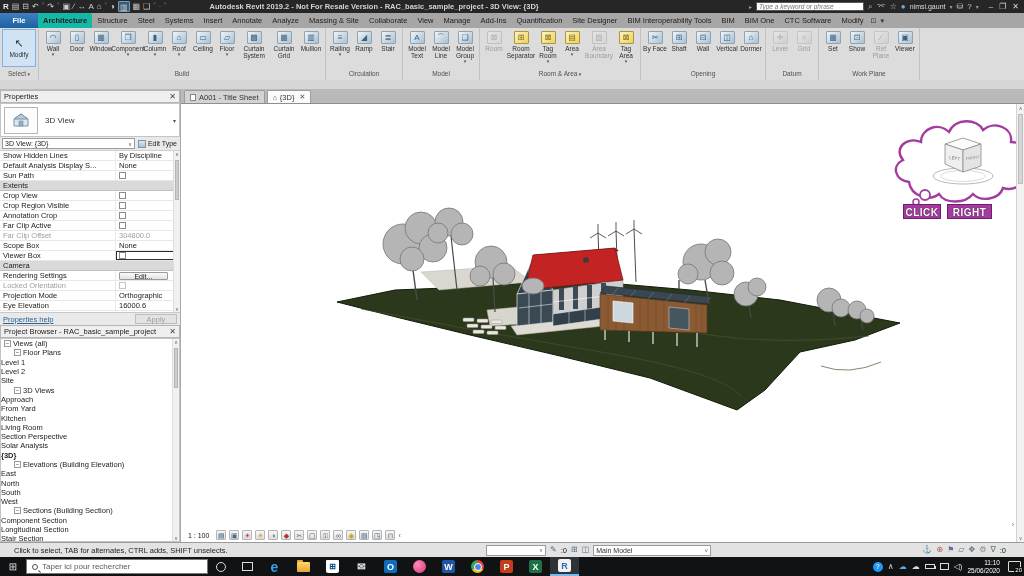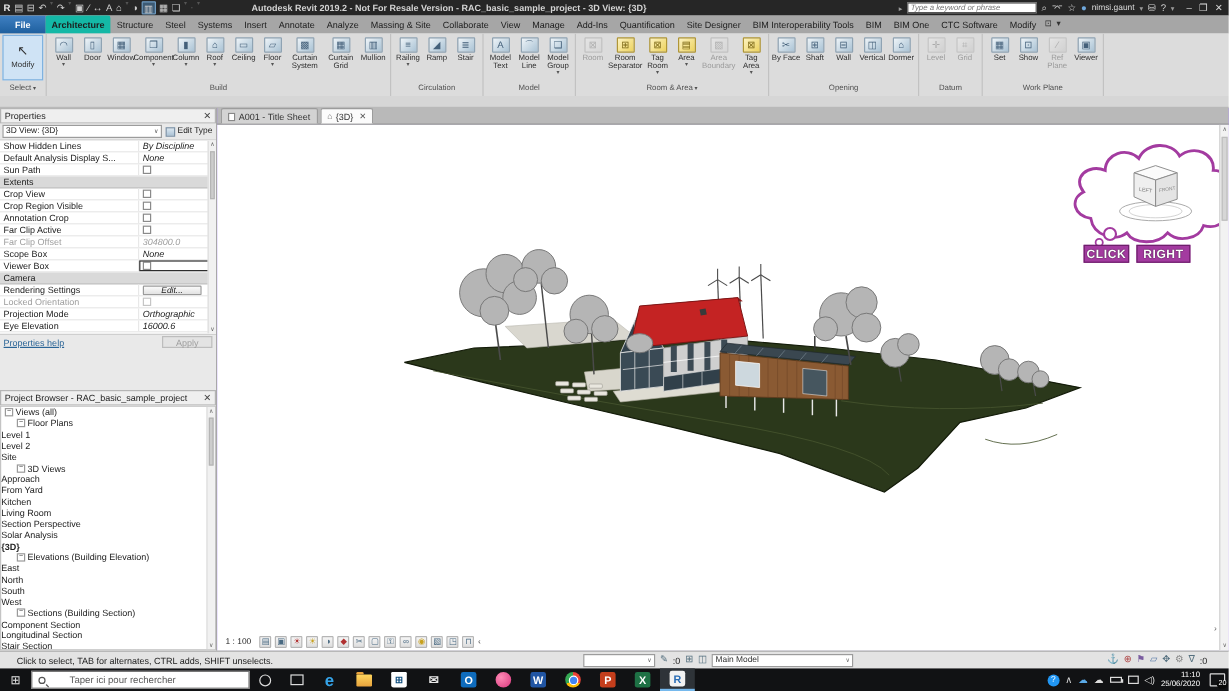--- a/index.html
+++ b/index.html
@@ -63,21 +63,21 @@
   .type-name { font-size:8px; color:#333; margin-left:7px; }
   .preview-arrow { margin-left:auto; font-size:6px; color:#555; }
   .type-selector { height:13px; display:flex; gap:2px; padding:1px 2px; align-items:center; background:#e9e9e9; }
   .ts-combo { flex:1; height:11px; background:#fff; border:1px solid #9c9c9c; font-size:7px; display:flex; align-items:center; padding:0 2px; color:#222; }
   .ts-combo .dd { margin-left:auto; font-size:5px; color:#555; }
   .edit-type { display:flex; align-items:center; gap:2px; font-size:7px; color:#222; padding:0 1px; }
   .et-icon { width:8px; height:8px; border:1px solid #7d93a8; background:linear-gradient(#dbe7f0,#aac2d6); }
   .pgrid { height:162px; background:#fff; overflow:hidden; position:relative; border-top:1px solid #cfcfcf; }
   .prow { display:flex; height:10px; line-height:10px; border-bottom:1px solid #e8e8e8; font-size:7.5px; color:#222; }
   .pl { width:116px; padding-left:3px; border-right:1px solid #e8e8e8; white-space:nowrap; overflow:hidden; }
-  .pv { flex:1; padding-left:3px; white-space:nowrap; overflow:hidden; display:flex; align-items:center;font-style:italic; }
+  .pv { flex:1; padding-left:3px; white-space:nowrap; overflow:hidden; display:flex; align-items:center; }
   .prow.hdr { background:#d9d9d9; border-bottom:1px solid #c3c3c3; }
   .prow.hdr .pl { width:auto; flex:1; border-right:none; }
   .pin { margin-left:auto; margin-right:3px; font-size:6px; color:#666; }
   .cb { width:7px; height:7px; border:1px solid #8a8a8a; background:#fff; }
   .gray { color:#9e9e9e; }
   .selcell { outline:1.5px solid #2e2e2e; outline-offset:-1px; }
   .btn-edit { width:80%; height:8px; line-height:7px; text-align:center; border:1px solid #9a9a9a; background:linear-gradient(#fafafa,#e2e2e2); font-size:7px; border-radius:1px; }
   .pscroll { position:absolute; right:0; top:0; bottom:0; width:7px; background:#f1f1f1; border-left:1px solid #ddd; font-size:5px; color:#666; text-align:center; }
   .pthumb { position:absolute; left:1px; right:1px; top:9px; height:40px; background:#cdcdcd; border:1px solid #b5b5b5; }
   .pfooter { height:13px; display:flex; align-items:center; padding:0 3px; background:#e9e9e9; border-top:1px solid #c9c9c9; }
@@ -87,21 +87,21 @@
   
   .browser { flex:1; display:flex; flex-direction:column; min-height:0; }
   .tree { flex:1; background:#fff; border:1px solid #c4c4c4; overflow:hidden; position:relative; }
   .titem { height:9.3px; display:flex; align-items:center; font-size:7.5px; color:#222; white-space:nowrap; }
   .titem .exp { width:7px; height:7px; border:1px solid #9a9a9a; background:#fff; font-size:6px; line-height:5px; text-align:center; color:#333; margin-right:2px; flex:0 0 auto; }
   .exp::before { content:"−"; }
   .lv0 { padding-left:3px; } .lv1 { padding-left:13px; } .lv2 { }
   .titem.cur { font-weight:bold; }
 
   
-  .canvas { flex:1; display:flex; flex-direction:column; min-width:0; background:#8b5cf6; }
+  .canvas { flex:1; display:flex; flex-direction:column; min-width:0; background:#b91c1c; }
   .vtabs { height:14px; background:#b9b9b9; display:flex; align-items:flex-end; gap:2px; padding-left:3px; border-bottom:1px solid #8e8e8e; flex:0 0 auto; }
   .vtab { height:13px; display:flex; align-items:center; gap:3px; padding:0 5px; font-size:7.5px; color:#333; background:#d3d3d3; border:1px solid #9c9c9c; border-bottom:none; border-radius:2px 2px 0 0; }
   .vtab.active { background:#fbfbfb; }
   .sheet-ic { width:6px; height:7px; background:#fff; border:1px solid #888; }
   .home-ic { font-size:7px; color:#555; }
   .vtab-x { font-size:7px; color:#555; margin-left:2px; }
   .viewport { flex:1; position:relative; overflow:hidden; background:#fff; }
   .scene { position:absolute; left:0; top:0; width:835px; height:424px; }
 
   .ann-box { position:absolute; color:#fff; font-weight:bold; font-size:10px; letter-spacing:.5px; text-align:center; line-height:15px; height:15px; background:#a33ba0; border:1px solid #6e1f6c; text-shadow:0 0 1px #000; }
@@ -125,21 +125,21 @@
   .statusbar { height:15px; background:#e3e3e3; border-top:1px solid #9c9c9c; display:flex; align-items:center; font-size:7.5px; color:#222; padding:0 14px; gap:4px; flex:0 0 auto; }
   .sb-hint { width:468px; white-space:nowrap; overflow:hidden; flex:0 0 auto; }
   .sb-combo { height:11px; background:#fff; border:1px solid #9c9c9c; display:flex; align-items:center; font-size:7px; padding:0 2px; color:#333; }
   .sb-combo .dd { margin-left:auto; font-size:5px; color:#666; }
   .sb-ic { font-size:8px; color:#55707f; line-height:10px; }
   .sb-right { margin-left:auto; display:flex; align-items:center; gap:4px; padding-right:4px; }
 
   
   .taskbar { height:19px; background:#111214; display:flex; align-items:center; color:#e8e8e8; flex:0 0 auto; }
   .tb-start { width:26px; text-align:center; font-size:10px; color:#e0e0e0; }
-  .tsearch { width:182px; height:15px; background:#fff; border:1px solid #777; display:flex; align-items:center; gap:20px; padding:0 5px; color:#5a5a5a; font-size:8px; }
+  .tsearch { width:182px; height:15px; background:#fff; border:1px solid #777; display:flex; align-items:center; gap:4px; padding:0 5px; color:#5a5a5a; font-size:8px; }
   .mag { width:6px; height:6px; border:1px solid #555; border-radius:50%; position:relative; flex:0 0 auto; }
   .mag::after { content:""; position:absolute; width:3px; height:1px; background:#555; transform:rotate(45deg); left:5px; top:6px; }
   .tbtn { width:26px; height:19px; display:flex; align-items:center; justify-content:center; }
   .cortana { width:10px; height:10px; border:1.5px solid #dcdcdc; border-radius:50%; }
   .taskview { width:11px; height:9px; border:1px solid #dcdcdc; }
   .appic { width:29px; height:19px; display:flex; align-items:center; justify-content:center; position:relative; }
   .ai { width:13px; height:13px; display:flex; align-items:center; justify-content:center; font-size:9px; font-weight:bold; color:#fff; border-radius:2px; }
   .ai-edge { color:#35a3e8; font-size:14px; background:transparent; }
   .ai-folder { width:13px; height:10px; background:linear-gradient(#ffd75e,#e8a33d); border-radius:1px; position:relative; }
   .ai-folder::before { content:""; position:absolute; top:-2px; left:0; width:6px; height:2px; background:#e8a33d; border-radius:1px 1px 0 0; }
@@ -443,20 +443,31 @@
   <div class="optionsbar"></div>
 
   <div class="main">
     <div class="leftcol">
 
       <div class="props">
         <div class="palette-header">
           <span>Properties</span>
           <span class="close-x">✕</span>
         </div>
+        <div class="type-preview">
+          <div class="preview-box">
+            <svg width="22" height="18" viewBox="0 0 22 18">
+              <polygon points="4,8 11,3 18,8 18,15 4,15" fill="#dce7ef" stroke="#7a93a8" stroke-width="1"></polygon>
+              <polygon points="4,8 11,3 18,8" fill="#b9cdd9" stroke="#7a93a8" stroke-width="1"></polygon>
+              <rect x="9" y="10" width="4" height="5" fill="#8fb0c4" stroke="#7a93a8" stroke-width="0.6"></rect>
+            </svg>
+          </div>
+          <span class="type-name">3D View</span>
+          <span class="preview-arrow">▾</span>
+        </div>
         <div class="type-selector">
           <div class="ts-combo">
             <span>3D View: {3D}</span>
             <span class="dd">∨</span>
           </div>
           <div class="edit-type">
             <span class="et-icon"></span>
             <span>Edit Type</span>
           </div>
         </div>

